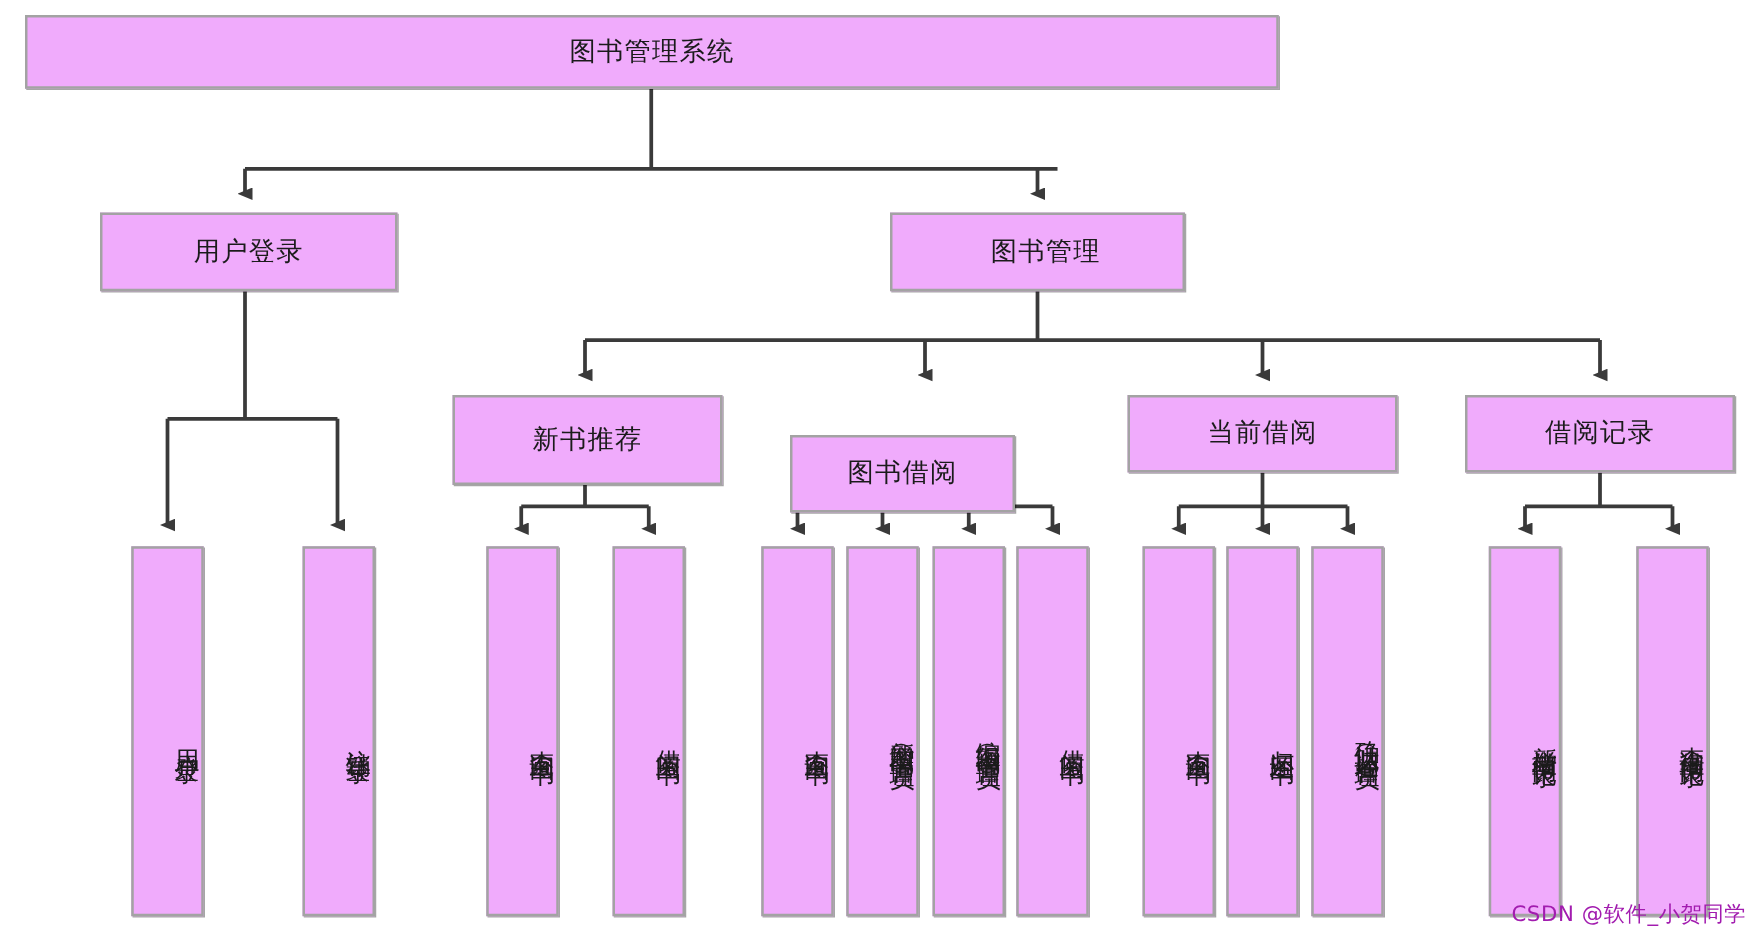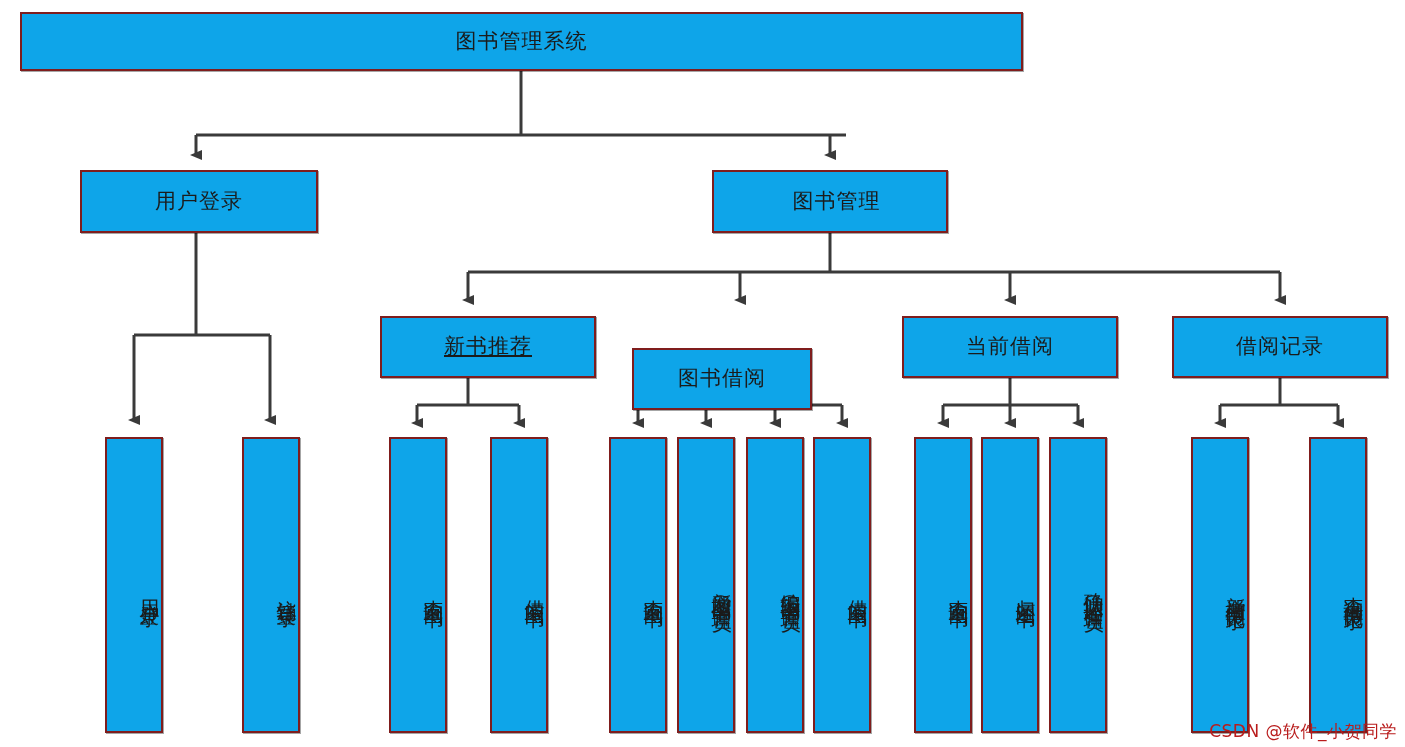--- a/index.html
+++ b/index.html
@@ -21,22 +21,22 @@
     position: absolute;
     left: 0;
     top: 0;
     width: 1405px;
     height: 747px;
     pointer-events: none;
   }
   .node {
     position: absolute;
     box-sizing: border-box;
-    border: 2px solid #7f1d1d;
-    background: #0ea5e9;
+    border: 2px solid #a3a3a3;
+    background: #f0abfc;
     display: flex;
     align-items: center;
     justify-content: center;
     color: #1b1b1b;
     box-shadow: 1px 1px 0 rgba(0,0,0,0.35);
   }
   .node.horiz {
     font-size: 21px;
     letter-spacing: 1px;
     line-height: 1.2;
@@ -55,21 +55,21 @@
     writing-mode: vertical-rl;
     text-orientation: upright;
     display: block;
     white-space: nowrap;
   }
   .watermark {
     position: absolute;
     right: 8px;
     bottom: 4px;
     font-size: 17px;
-    color: #b91c1c;
+    color: #a21caf;
     letter-spacing: 0.5px;
     white-space: nowrap;
   }
 </style>
 </head>
 <body>
 
 <div id="canvas">
 
   <svg class="wires" viewBox="0 0 1405 747">
@@ -126,21 +126,21 @@
     <span>图书管理系统</span>
   </div>
 
   <div class="node horiz" style="left:80px; top:170px; width:238px; height:63px;">
     <span>用户登录</span>
   </div>
   <div class="node horiz" style="left:712px; top:170px; width:236px; height:63px;padding-left:13px;">
     <span>图书管理</span>
   </div>
 
-  <div class="node horiz" style="left:380px; top:316px; width:216px; height:62px;text-decoration:underline;">
+  <div class="node horiz" style="left:362px; top:316px; width:216px; height:72px;">
     <span>新书推荐</span>
   </div>
   <div class="node horiz" style="left:632px; top:316px; width:180px; height:62px;margin-top:32px;">
     <span>图书借阅</span>
   </div>
   <div class="node horiz" style="left:1172px; top:316px; width:216px; height:62px;">
     <span>借阅记录</span>
   </div>
   <div class="node horiz" style="left:902px; top:316px; width:216px; height:62px;">
     <span>当前借阅</span>

